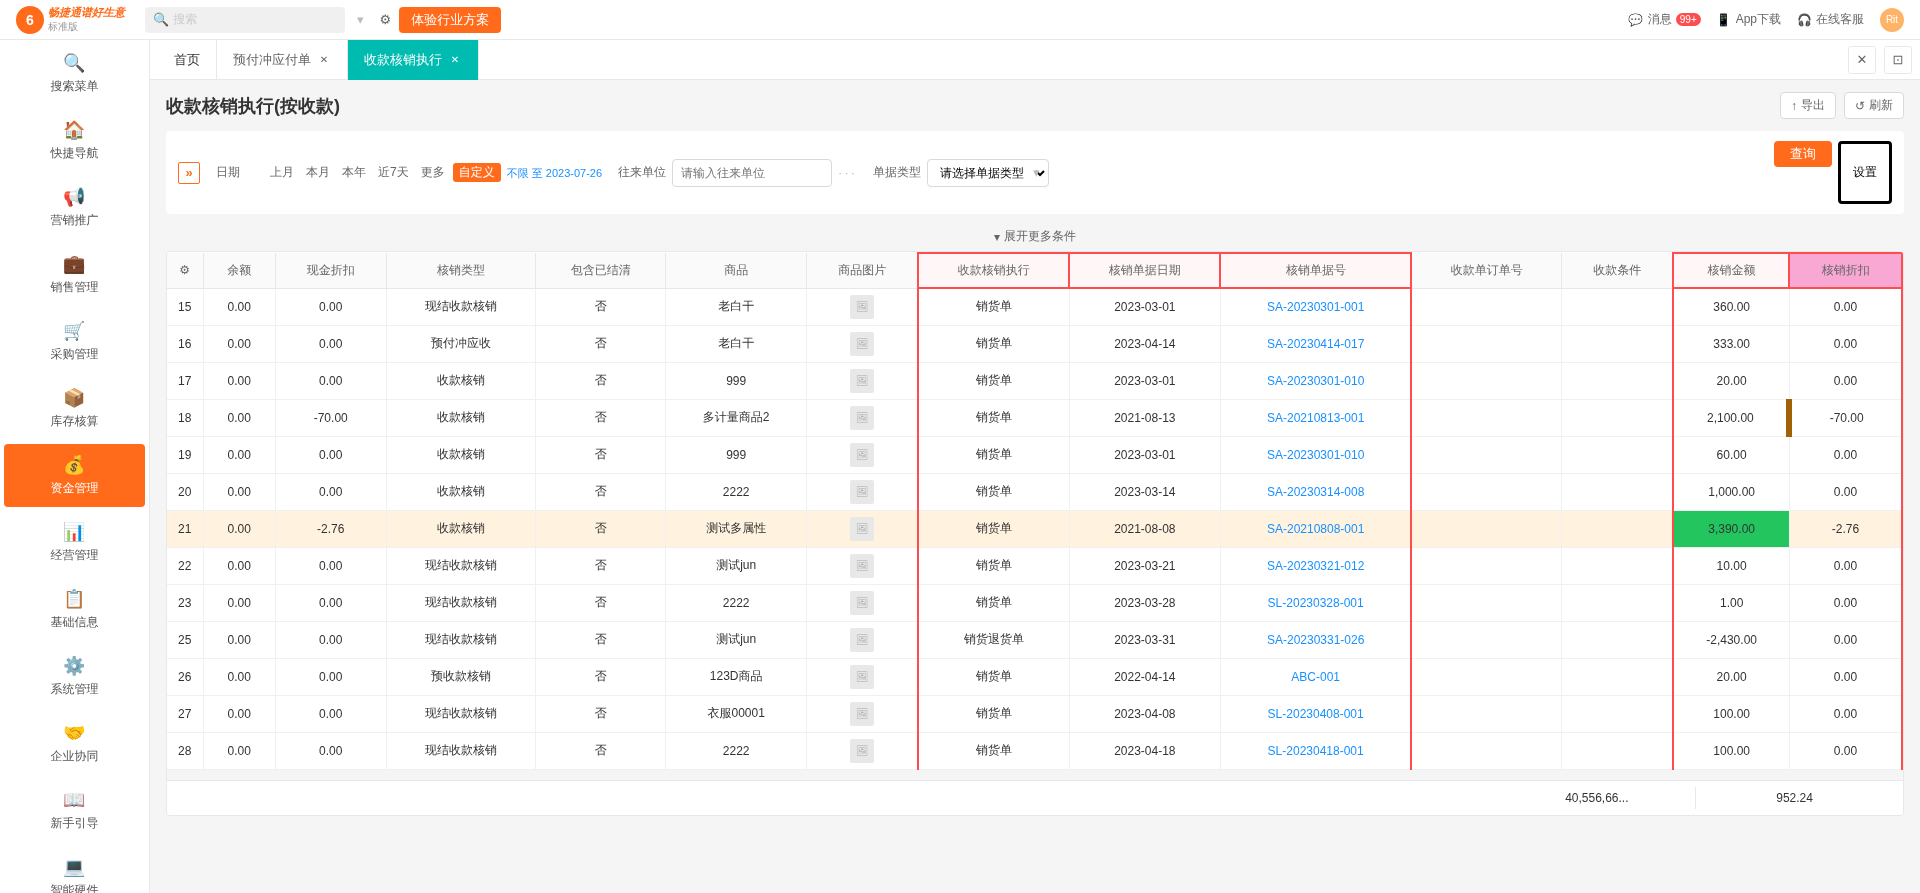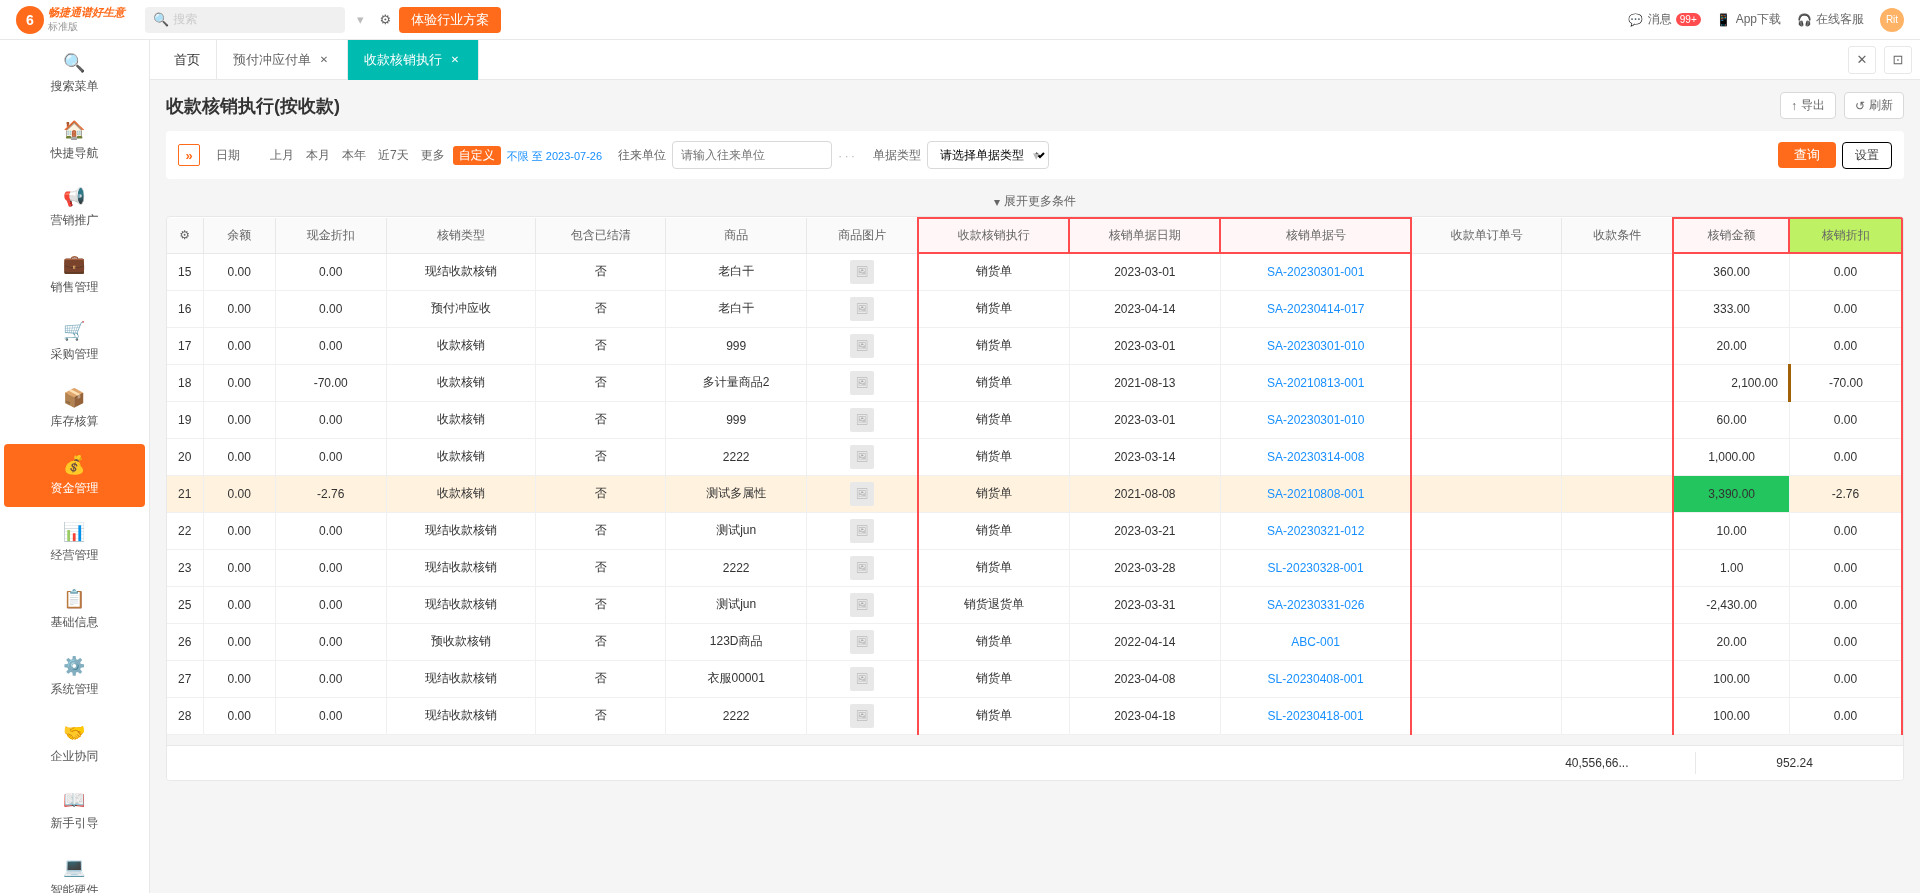--- a/index.html
+++ b/index.html
@@ -55,21 +55,21 @@
     
     .filter-bar { background: #fff; border-radius: 4px; padding: 10px 12px; margin-bottom: 8px; display: flex; align-items: center; gap: 16px; flex-wrap: wrap; }
     .filter-section { display: flex; align-items: center; gap: 6px; }
     .filter-label { color: #666; font-size: 12px; white-space: nowrap; }
     .filter-links { display: flex; gap: 4px; margin-left: 20px; }
     .filter-link { color: #666; font-size: 12px; cursor: pointer; padding: 1px 4px; }
     .filter-link.custom { background: #ff6b1a; color: white; border-radius: 3px; padding: 1px 6px; }
     .filter-input { height: 28px; border: 1px solid #d9d9d9; border-radius: 4px; padding: 0 8px; font-size: 12px; min-width: 120px; }
     .filter-select { height: 28px; border: 1px solid #d9d9d9; border-radius: 4px; padding: 0 8px; font-size: 12px; min-width: 120px; background: #fff; }
     .search-btn { background: #ff6b1a; color: white; border: none; border-radius: 4px; padding: 4px 16px; cursor: pointer; font-size: 13px; }
-    .settings-btn { background: #fff; color: #404040; border: 1px solid #000000; border-radius: 4px; padding: 4px 12px; cursor: pointer; font-size: 12px; }
+    .settings-btn { background: #fff; color: #000000; border: 3px solid #000000; border-radius: 4px; padding: 20px 12px; cursor: pointer; font-size: 12px; }
     .filter-dots { color: #bbb; letter-spacing: 2px; }
 
     
     .table-container { background: #fff; border-radius: 4px; overflow: hidden; border: 1px solid #e8e8e8; }
     .data-table { width: 100%; border-collapse: collapse; font-size: 12px; }
     .data-table th { background: #fafafa; padding: 8px 10px; text-align: center; border-bottom: 1px solid #e8e8e8; border-right: 1px solid #e8e8e8; font-weight: 500; color: #666; white-space: nowrap; }
     .data-table td { padding: 6px 10px; text-align: center; border-bottom: 1px solid #f0f0f0; border-right: 1px solid #f0f0f0; color: #333; white-space: nowrap; }
     .data-table tr.highlighted td { background: #fff3e0; }
     .link-cell { color: #1890ff; cursor: pointer; text-decoration: none; }
     .negative { color: #ff4d4f; }
@@ -279,21 +279,21 @@
               <th>核销类型</th>
               <th>包含已结清</th>
               <th>商品</th>
               <th>商品图片</th>
               <th style="border: 2px solid #ff4d4f; background: #fff7f7;">收款核销执行</th>
               <th style="border: 2px solid #ff4d4f; background: #fff7f7;">核销单据日期</th>
               <th style="border: 2px solid #ff4d4f; background: #fff7f7;">核销单据号</th>
               <th>收款单订单号</th>
               <th>收款条件</th>
               <th style="border: 2px solid #ff4d4f; background: #fff7f7;">核销金额</th>
-              <th style="border: 2px solid #ff4d4f; background: #bef264;">核销折扣</th>
+              <th style="border: 2px solid #ff4d4f; background: #f9a8d4;">核销折扣</th>
             </tr>
           </thead>
           <tbody id="table-body">
           <tr>
       <td>15</td>
       <td>0.00</td>
       <td class="">0.00</td>
       <td>现结收款核销</td>
       <td>否</td>
       <td>老白干</td>
@@ -352,21 +352,21 @@
       <td>否</td>
       <td>多计量商品2</td>
       <td>
                   <div style="width:24px;height:24px;background:#e8e8e8;border-radius:2px;margin:auto;display:flex;align-items:center;justify-content:center;font-size:10px;color:#aaa;">🖼</div>
                 </td>
       <td style="border-left:2px solid #ff4d4f;border-right:1px solid #f0f0f0;">销货单</td>
       <td style="border-right:1px solid #f0f0f0;">2021-08-13</td>
       <td style="border-right:2px solid #ff4d4f;"><a class="link-cell">SA-20210813-001</a></td>
       <td></td>
       <td></td>
-      <td style="border-left:2px solid #ff4d4f;border-right:3px solid #a16207;text-align:right;" class="">2,100.00</td>
+      <td style="border-left:2px solid #ff4d4f;border-right:6px solid #a16207;" class="">2,100.00</td>
       <td style="border-right:2px solid #ff4d4f;" class="negative red-highlight">-70.00</td>
     </tr>
               <tr>
       <td>19</td>
       <td>0.00</td>
       <td class="">0.00</td>
       <td>收款核销</td>
       <td>否</td>
       <td>999</td>
       <td>

